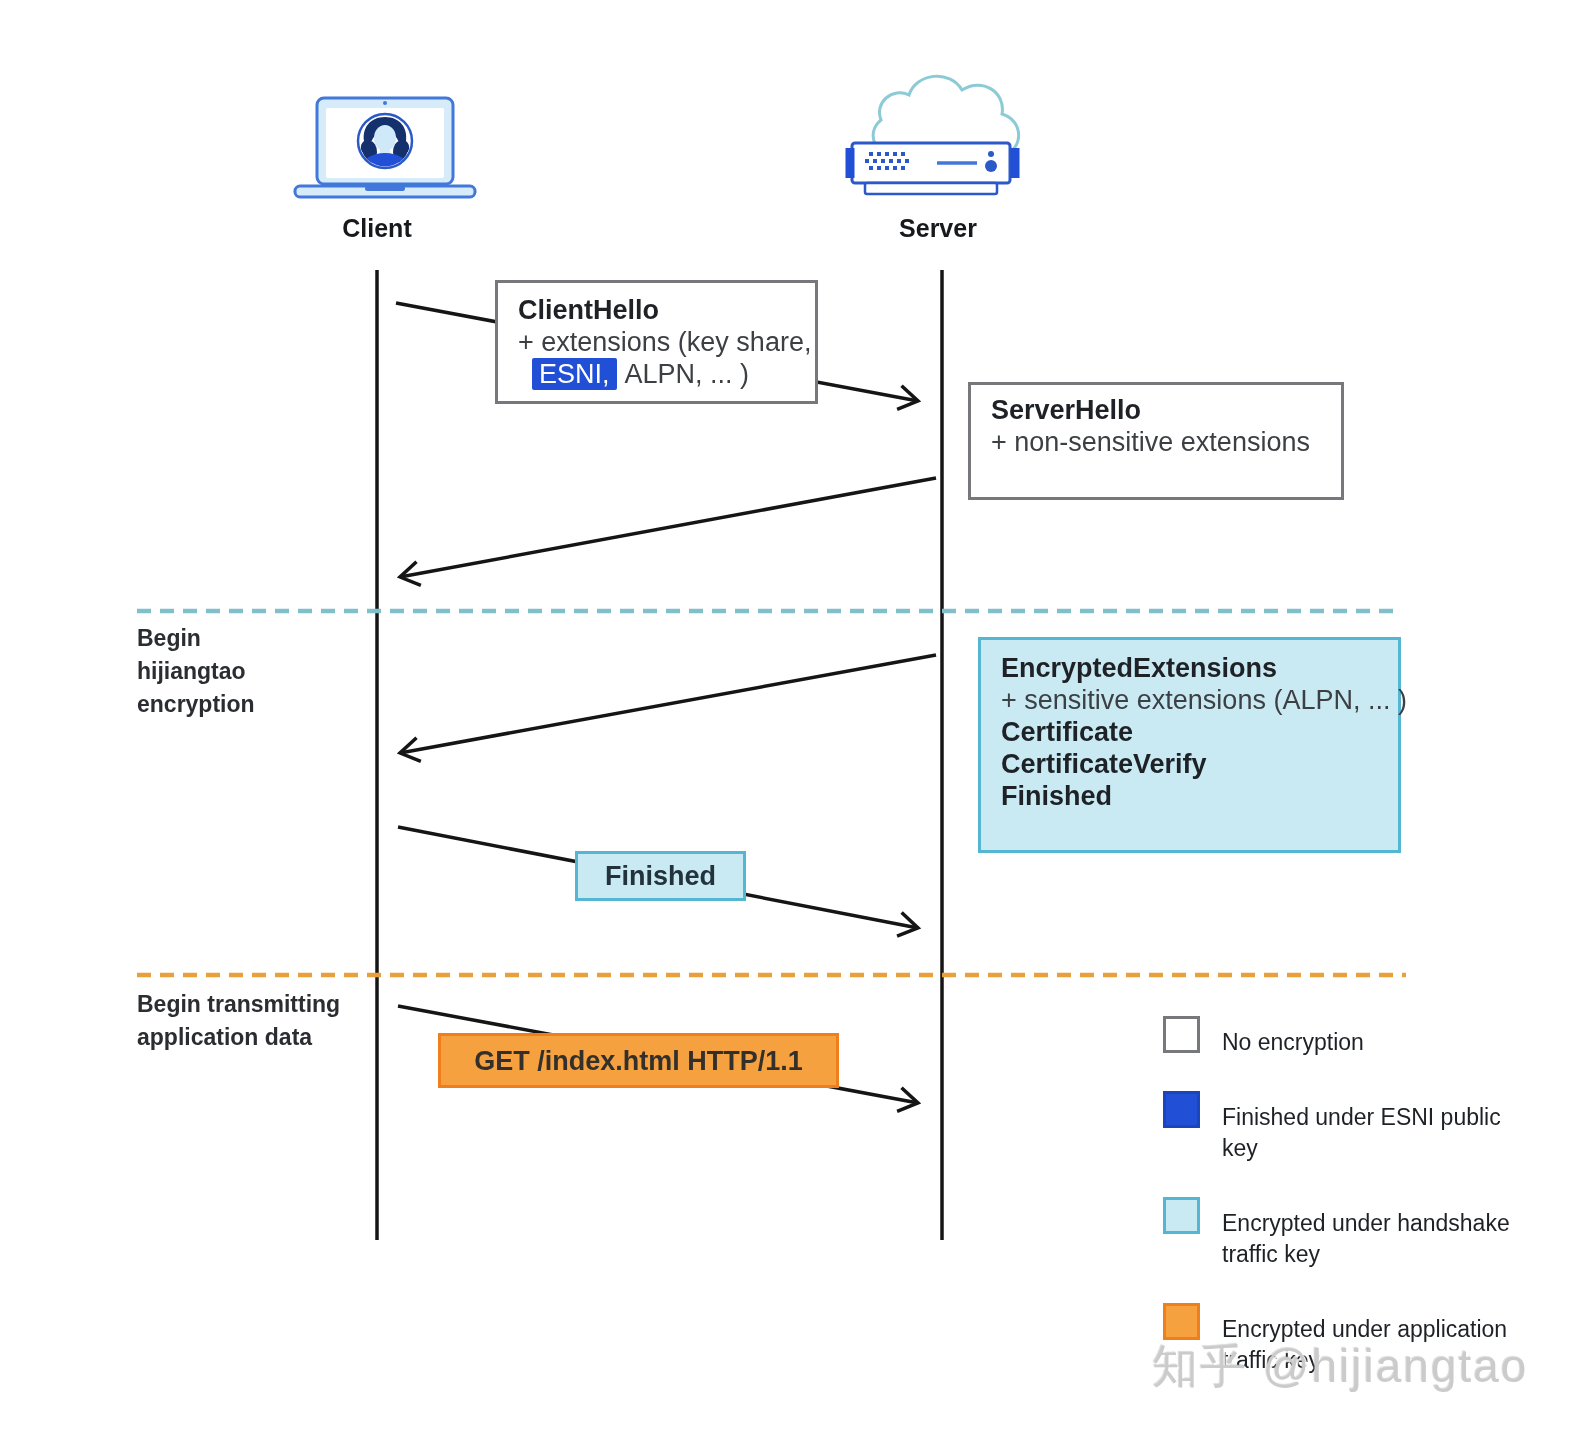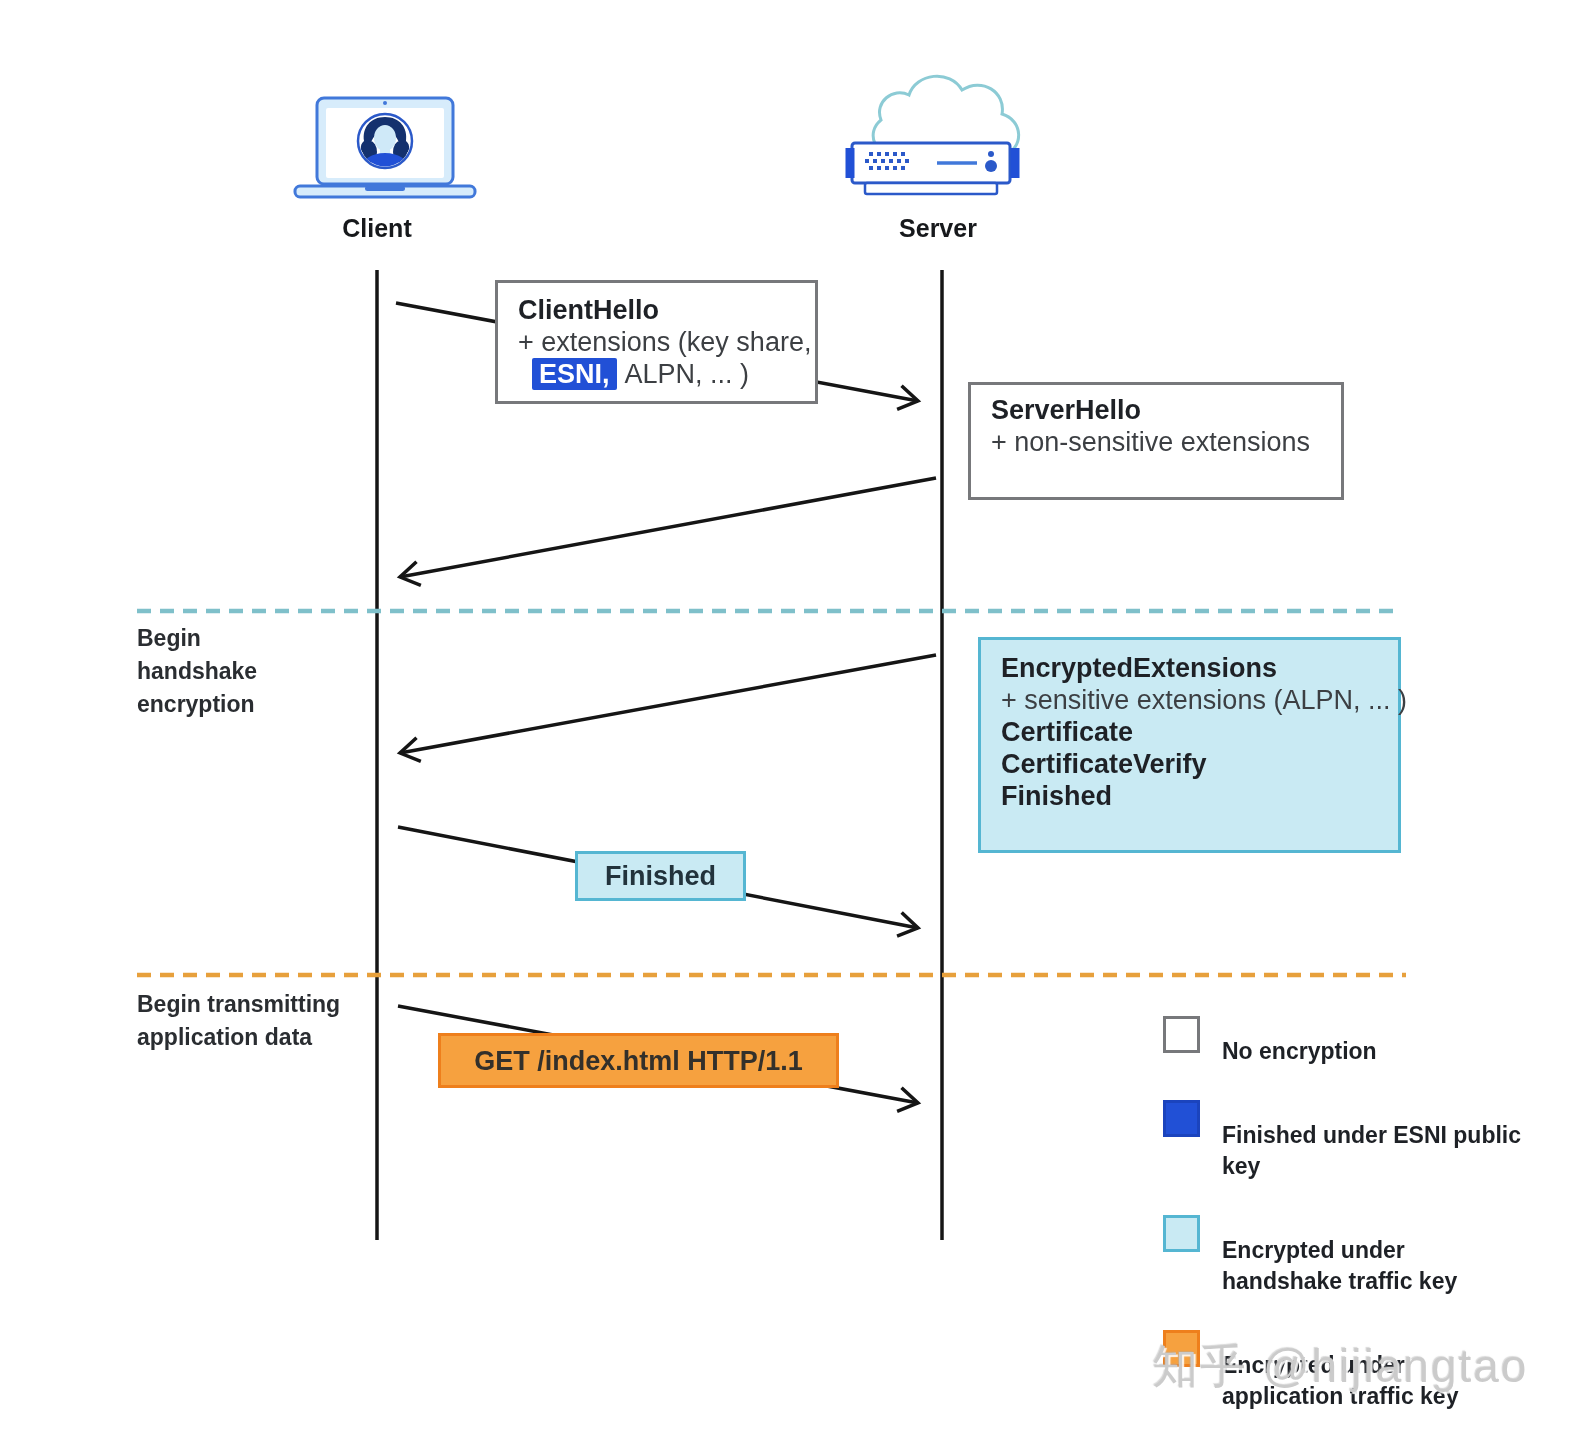--- a/index.html
+++ b/index.html
@@ -38,21 +38,21 @@
     font-weight:bold; color:#22333c; padding:0;
   }
   #box-get{
     left:438px; top:1033px; width:401px; height:55px;
     background:#f6a13f; border-color:#ee7f1c;
     display:flex; align-items:center; justify-content:center;
     font-weight:bold; color:#33302b; padding:0;
   }
   .esni-chip{
     display:inline-block; background:#2150d6; color:#ffffff;
-    padding:0 7px; border-radius:2px; font-weight:700;
+    padding:0 7px; border-radius:2px; font-weight:400;
   }
   .chip-rest{margin-left:8px;}
 
   
   .phase-label{
     position:absolute; font-size:23px; line-height:33px;
     font-weight:bold; color:#2a2d31;
   }
   #phase-handshake{left:137px; top:622px; width:165px;}
   #phase-app{left:137px; top:988px; width:218px;}
@@ -62,22 +62,22 @@
   .legend-row{display:flex; align-items:flex-start; margin-bottom:33px;}
   .legend-swatch{
     width:37px; height:37px; box-sizing:border-box;
     margin-right:22px; flex:none; margin-top:0;
   }
   .sw-none{background:#ffffff; border:3px solid #77787b;}
   .sw-esni{background:#2150d6; border:3px solid #1b44bd;}
   .sw-handshake{background:#c9eaf3; border:3px solid #55b6d2;}
   .sw-app{background:#f6a13f; border:3px solid #ee7f1c;}
   .legend-label{
-    font-size:23px; line-height:31px; font-weight:bold;
-    color:#1e2126; width:300px; margin-top:20px;
+    font-size:23px; line-height:31px; font-weight:normal;
+    color:#1e2126; width:300px; margin-top:11px;
   }
 
   
   .watermark{
     position:absolute; left:1152px; top:1336px;
     font-size:46px; letter-spacing:2px; color:#cbcbcb;
     text-shadow:2px 2px 1px rgba(255,255,255,0.9), -1px -1px 1px rgba(170,170,170,0.45);
     white-space:nowrap;
   }
 </style>
@@ -176,21 +176,21 @@
     <div class="msg-line">+ sensitive extensions (ALPN, ... )</div>
     <div class="msg-line msg-title">Certificate</div>
     <div class="msg-line msg-title">CertificateVerify</div>
     <div class="msg-line msg-title">Finished</div>
   </div>
 
   <div class="msg-box" id="box-finished">Finished</div>
 
   <div class="msg-box" id="box-get">GET /index.html HTTP/1.1</div>
 
-  <div class="phase-label" id="phase-handshake">Begin handshake encryption</div>
+  <div class="phase-label" id="phase-handshake">Begin hijiangtao encryption</div>
   <div class="phase-label" id="phase-app">Begin transmitting application data</div>
 
   <div class="legend">
     <div class="legend-row">
       <div class="legend-swatch sw-none"></div>
       <div class="legend-label">No encryption</div>
     </div>
     <div class="legend-row">
       <div class="legend-swatch sw-esni"></div>
       <div class="legend-label">Finished under ESNI public key</div>

